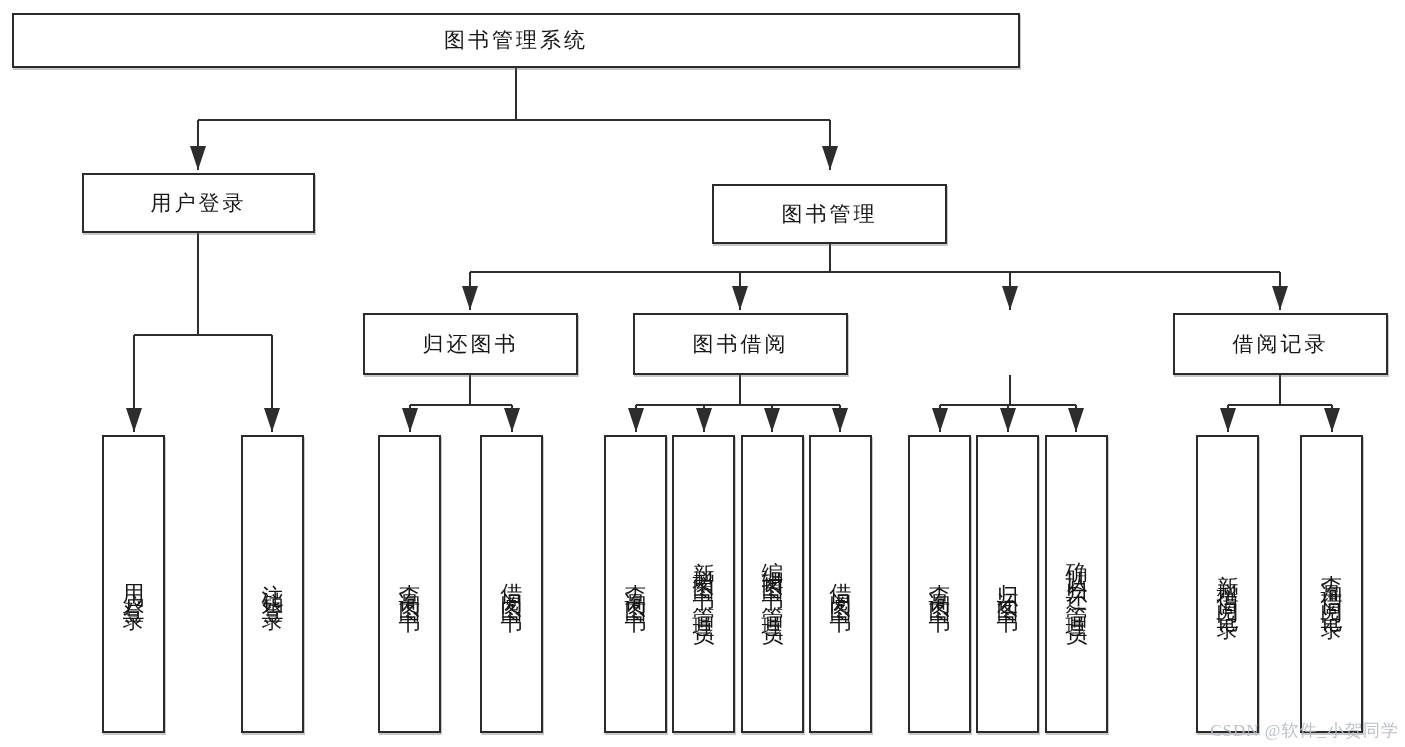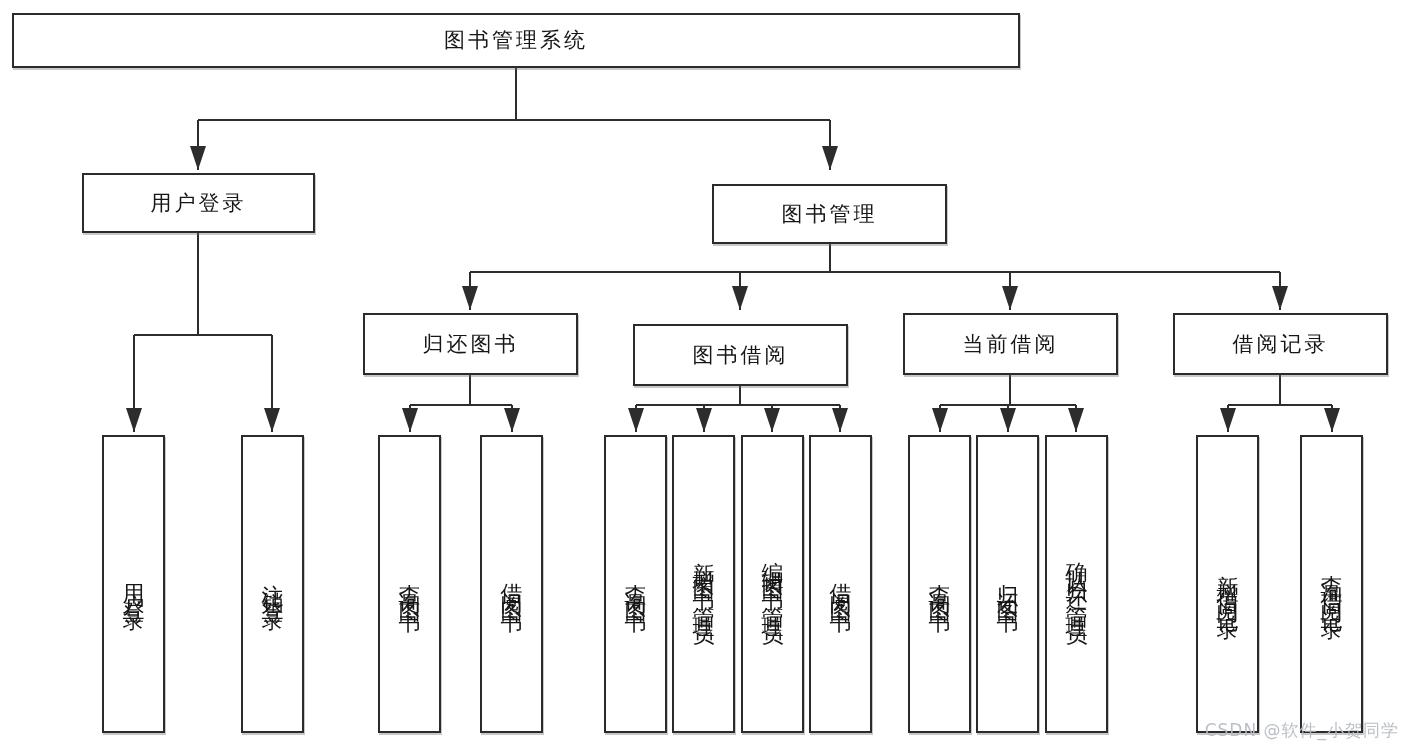--- a/index.html
+++ b/index.html
@@ -20,33 +20,34 @@
   }
   .box.v span{
     writing-mode:vertical-rl;text-orientation:mixed;
     font-size:22px;letter-spacing:9px;line-height:1;
   }
   
   .b-root {left:12px;  top:13px;  width:1008px;height:55px;}
   .b-l2-0 {left:82px;  top:173px; width:233px; height:60px;}
   .b-l2-1 {left:712px; top:173px; width:235px; height:60px;margin-top:11px;}
   .b-l3-0 {left:363px; top:313px; width:215px; height:62px;}
-  .b-l3-1 {left:633px; top:313px; width:215px; height:62px;margin-top:11px;}
+  .b-l3-1 {left:633px; top:313px; width:215px; height:62px;}
   .b-l3-2 {left:903px; top:313px; width:215px; height:62px;}
   .b-l3-3 {left:1173px;top:313px; width:215px; height:62px;}
   .leaf   {top:435px;  width:63px; height:298px;}
   .b-g1-0{left:102px;} .b-g1-1{left:241px;}
   .b-g2-0{left:378px;} .b-g2-1{left:480px;}
   .b-g3-0{left:604px;} .b-g3-1{left:672px;} .b-g3-2{left:741px;} .b-g3-3{left:809px;}
   .b-g4-0{left:908px;} .b-g4-1{left:976px;} .b-g4-2{left:1045px;}
   .b-g5-0{left:1196px;}.b-g5-1{left:1300px;}
   .watermark{
     position:absolute;right:6px;bottom:5px;z-index:6;
     font-size:17px;letter-spacing:1px;color:#b7bcc6;opacity:0.95;
     white-space:nowrap;
+    font-family:Liberation Serif, serif;
   }
 </style>
 </head>
 <body>
 
 <div class="stage">
 
   <svg class="wires" viewBox="0 0 1405 747" xmlns="http://www.w3.org/2000/svg">
     <defs>
       <marker id="arr" markerUnits="userSpaceOnUse" markerWidth="30" markerHeight="20" refX="24" refY="8" orient="auto">
@@ -107,23 +108,20 @@
   <div class="box h b-l2-1">
     <span>图书管理</span>
   </div>
 
   <div class="box h b-l3-0">
     <span>归还图书</span>
   </div>
   <div class="box h b-l3-1">
     <span>图书借阅</span>
   </div>
-  <div class="box h b-l3-2">
-    <span>当前借阅</span>
-  </div>
   <div class="box h b-l3-3">
     <span>借阅记录</span>
   </div>
 
   <div class="box v leaf b-g1-0">
     <span>用户登录</span>
   </div>
   <div class="box v leaf b-g1-1">
     <span>注销登录</span>
   </div>

